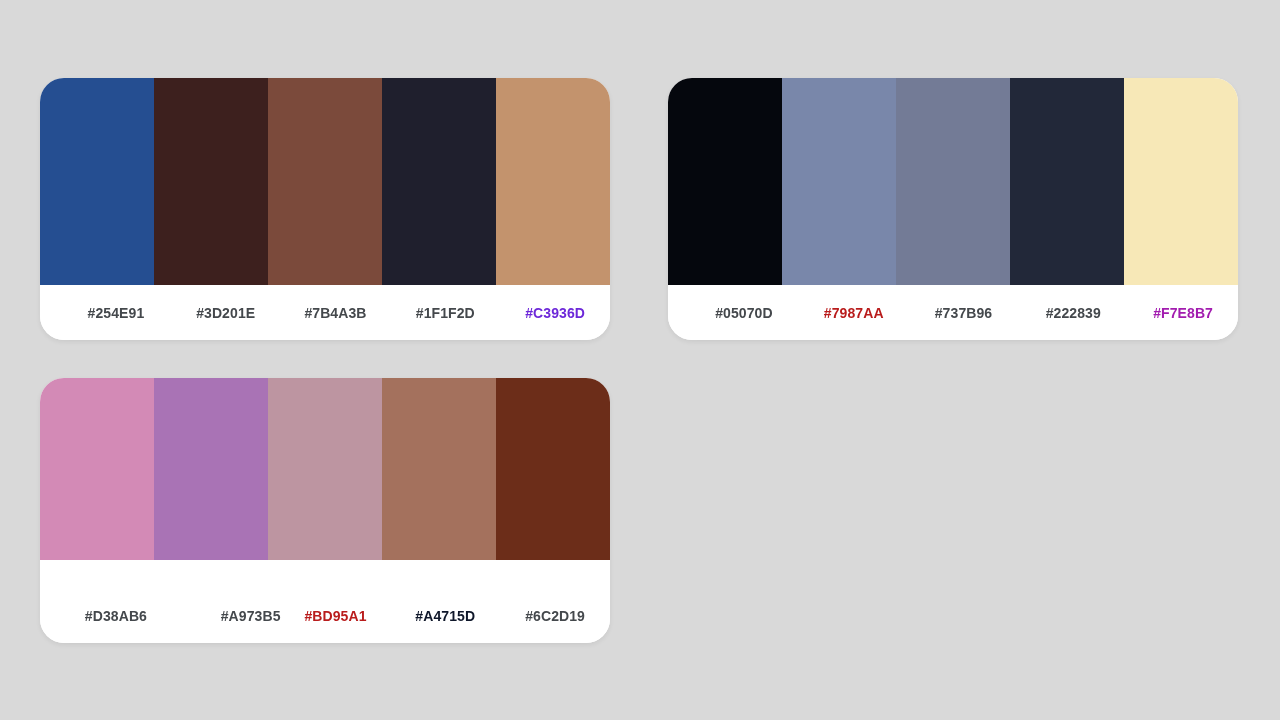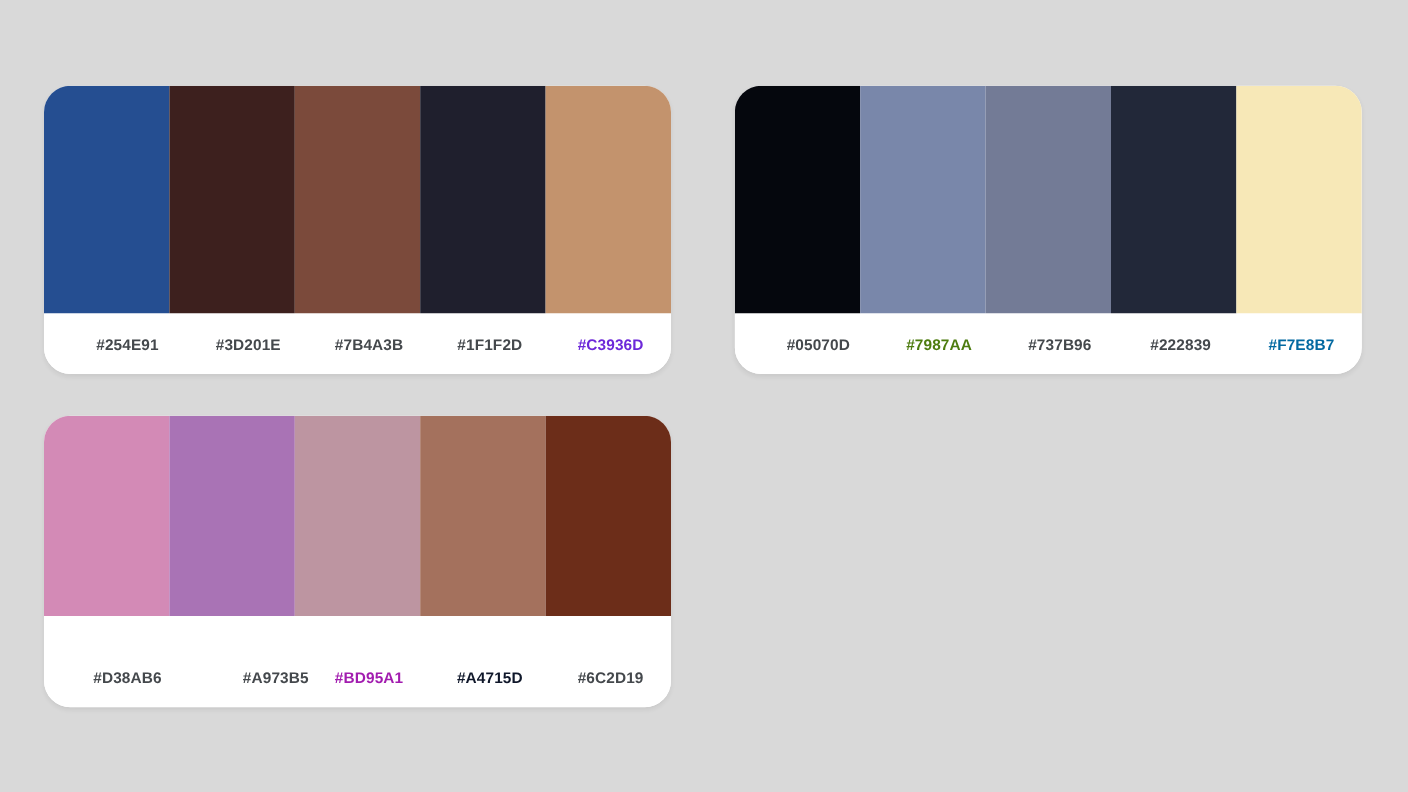--- a/index.html
+++ b/index.html
@@ -94,38 +94,38 @@
   <div class="palette-card" style="background-color: rgb(255, 255, 255);">
     <div class="swatch-strip">
       <div class="swatch" style="background-color: rgb(5, 7, 13);"></div>
       <div class="swatch" style="background-color: rgb(121, 135, 170);"></div>
       <div class="swatch" style="background-color: rgb(115, 123, 150);"></div>
       <div class="swatch" style="background-color: rgb(34, 40, 57);"></div>
       <div class="swatch" style="background-color: rgb(247, 232, 183);"></div>
     </div>
     <div class="label-row" style="background-color: rgb(255, 255, 255);">
       <div class="swatch-label" style="color: rgb(68, 72, 76);">#05070D</div>
-      <div class="swatch-label" style="color: #4d7c0f; text-align: center;">#7987AA</div>
+      <div class="swatch-label" style="color: #b91c1c; text-align: center;">#7987AA</div>
       <div class="swatch-label" style="color: rgb(68, 72, 76);">#737B96</div>
       <div class="swatch-label" style="color: rgb(68, 72, 76);">#222839</div>
-      <div class="swatch-label" style="color: #0369a1;">#F7E8B7</div>
+      <div class="swatch-label" style="color: #a21caf;">#F7E8B7</div>
     </div>
   </div>
 
 
   <div class="palette-card" style="background-color: rgb(255, 255, 255); gap: 28px;">
     <div class="swatch-strip">
       <div class="swatch" style="background-color: rgb(211, 138, 182);"></div>
       <div class="swatch" style="background-color: rgb(169, 115, 181);"></div>
       <div class="swatch" style="background-color: rgb(189, 149, 161);"></div>
       <div class="swatch" style="background-color: rgb(164, 113, 93);"></div>
       <div class="swatch" style="background-color: rgb(108, 45, 25);"></div>
     </div>
     <div class="label-row" style="background-color: rgb(255, 255, 255);">
       <div class="swatch-label" style="color: rgb(68, 72, 76);">#D38AB6</div>
       <div class="swatch-label" style="color: rgb(68, 72, 76); text-align: right;">#A973B5</div>
-      <div class="swatch-label" style="color: #a21caf;">#BD95A1</div>
+      <div class="swatch-label" style="color: #b91c1c;">#BD95A1</div>
       <div class="swatch-label" style="color: #0f172a;">#A4715D</div>
       <div class="swatch-label" style="color: rgb(68, 72, 76);">#6C2D19</div>
     </div>
   </div>
 
 </div>
 
 </body></html>

